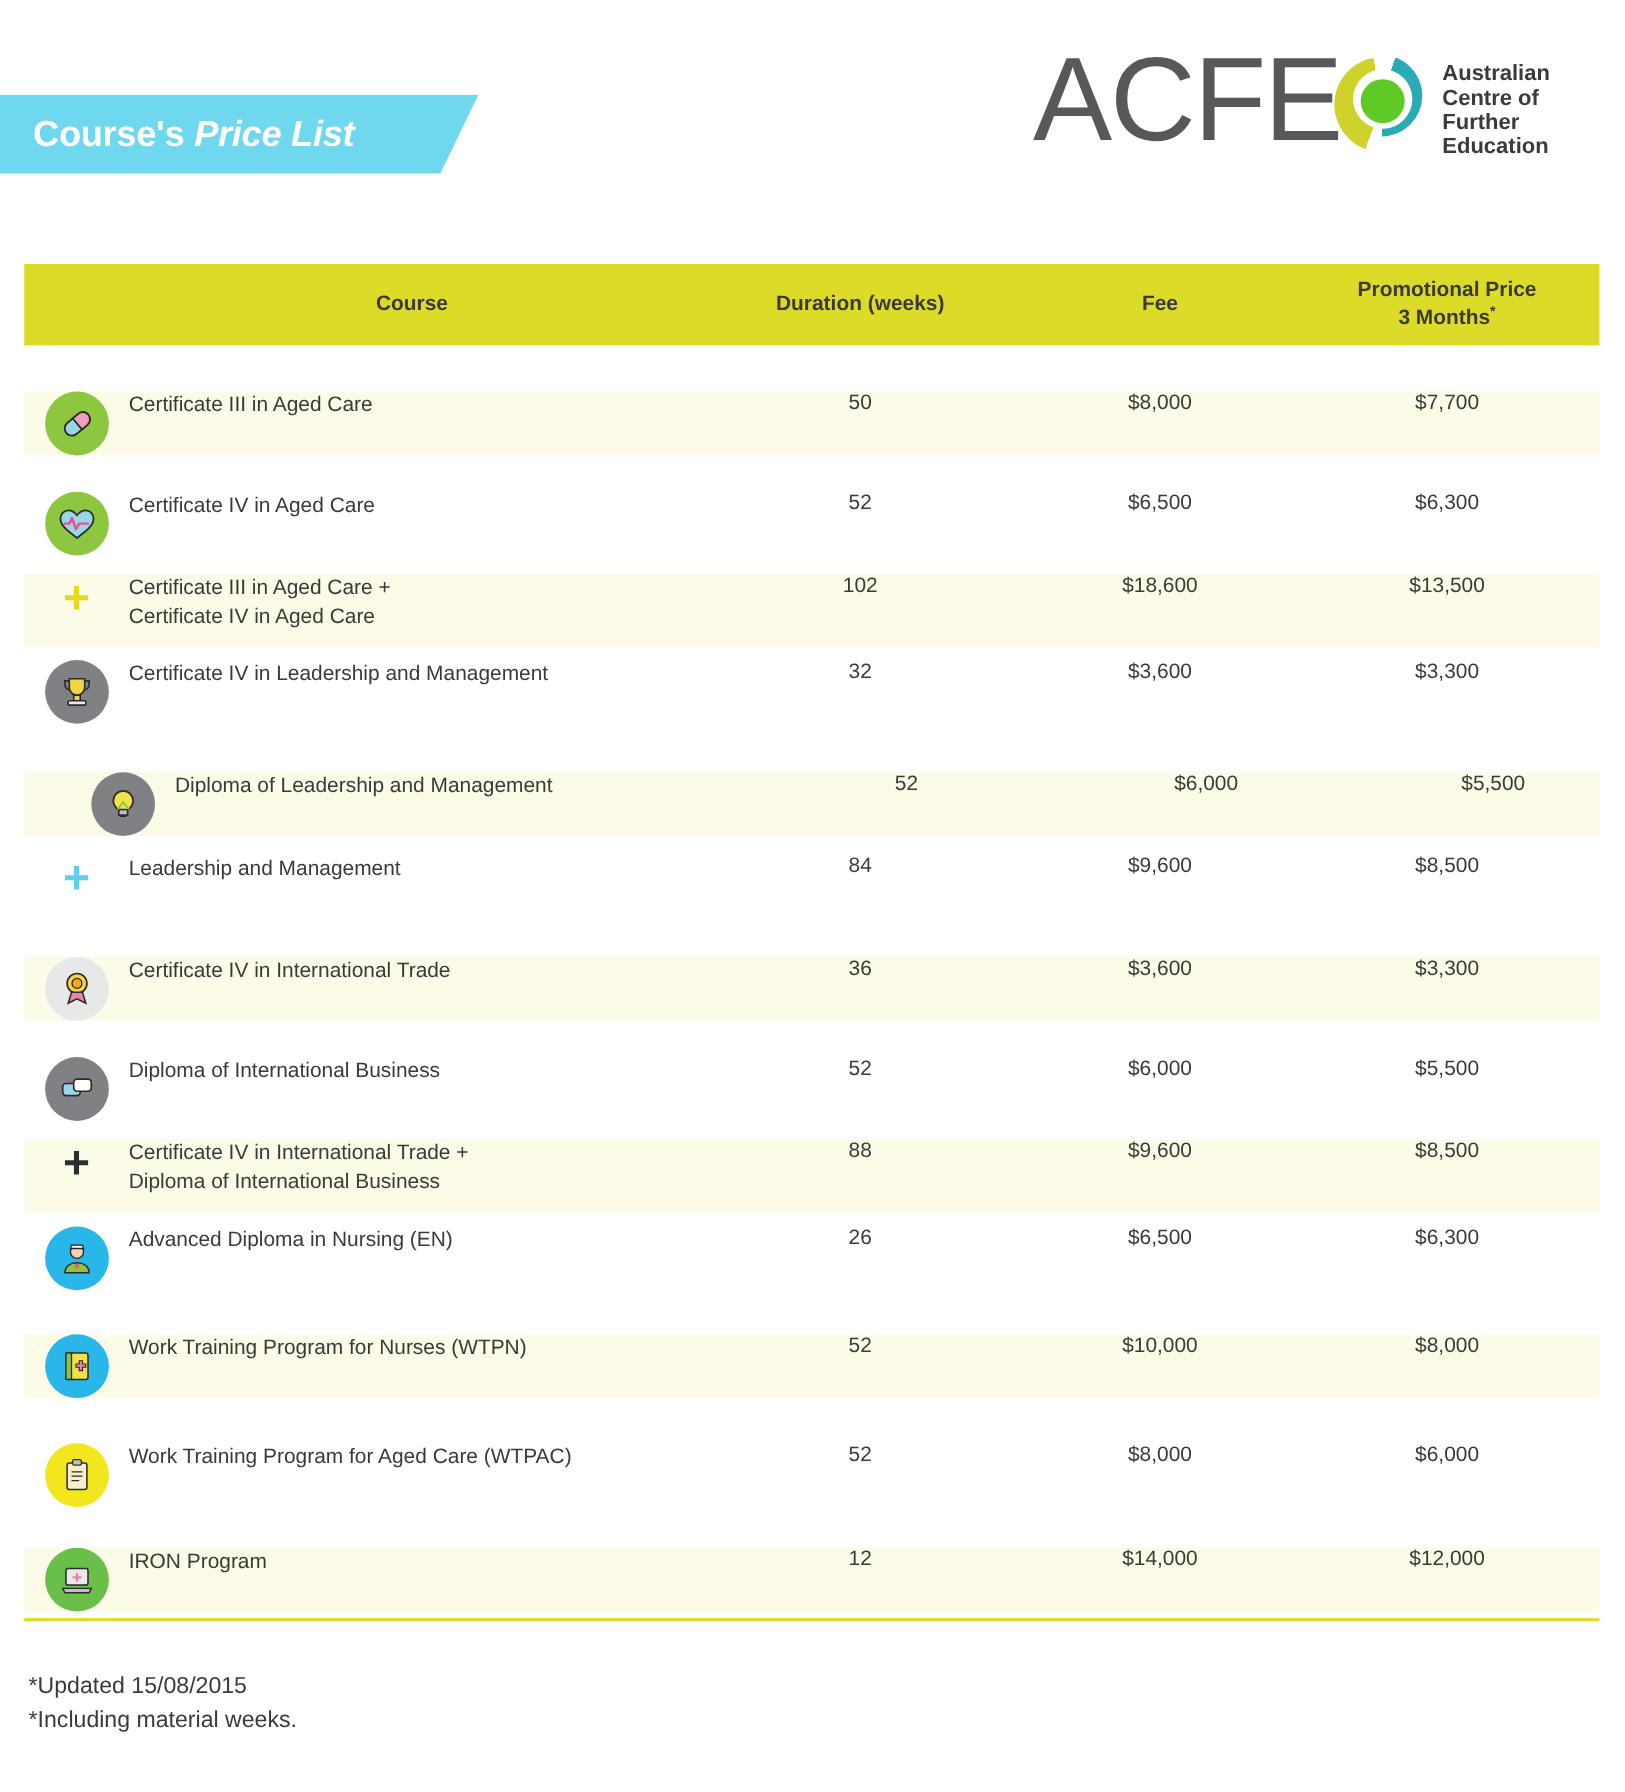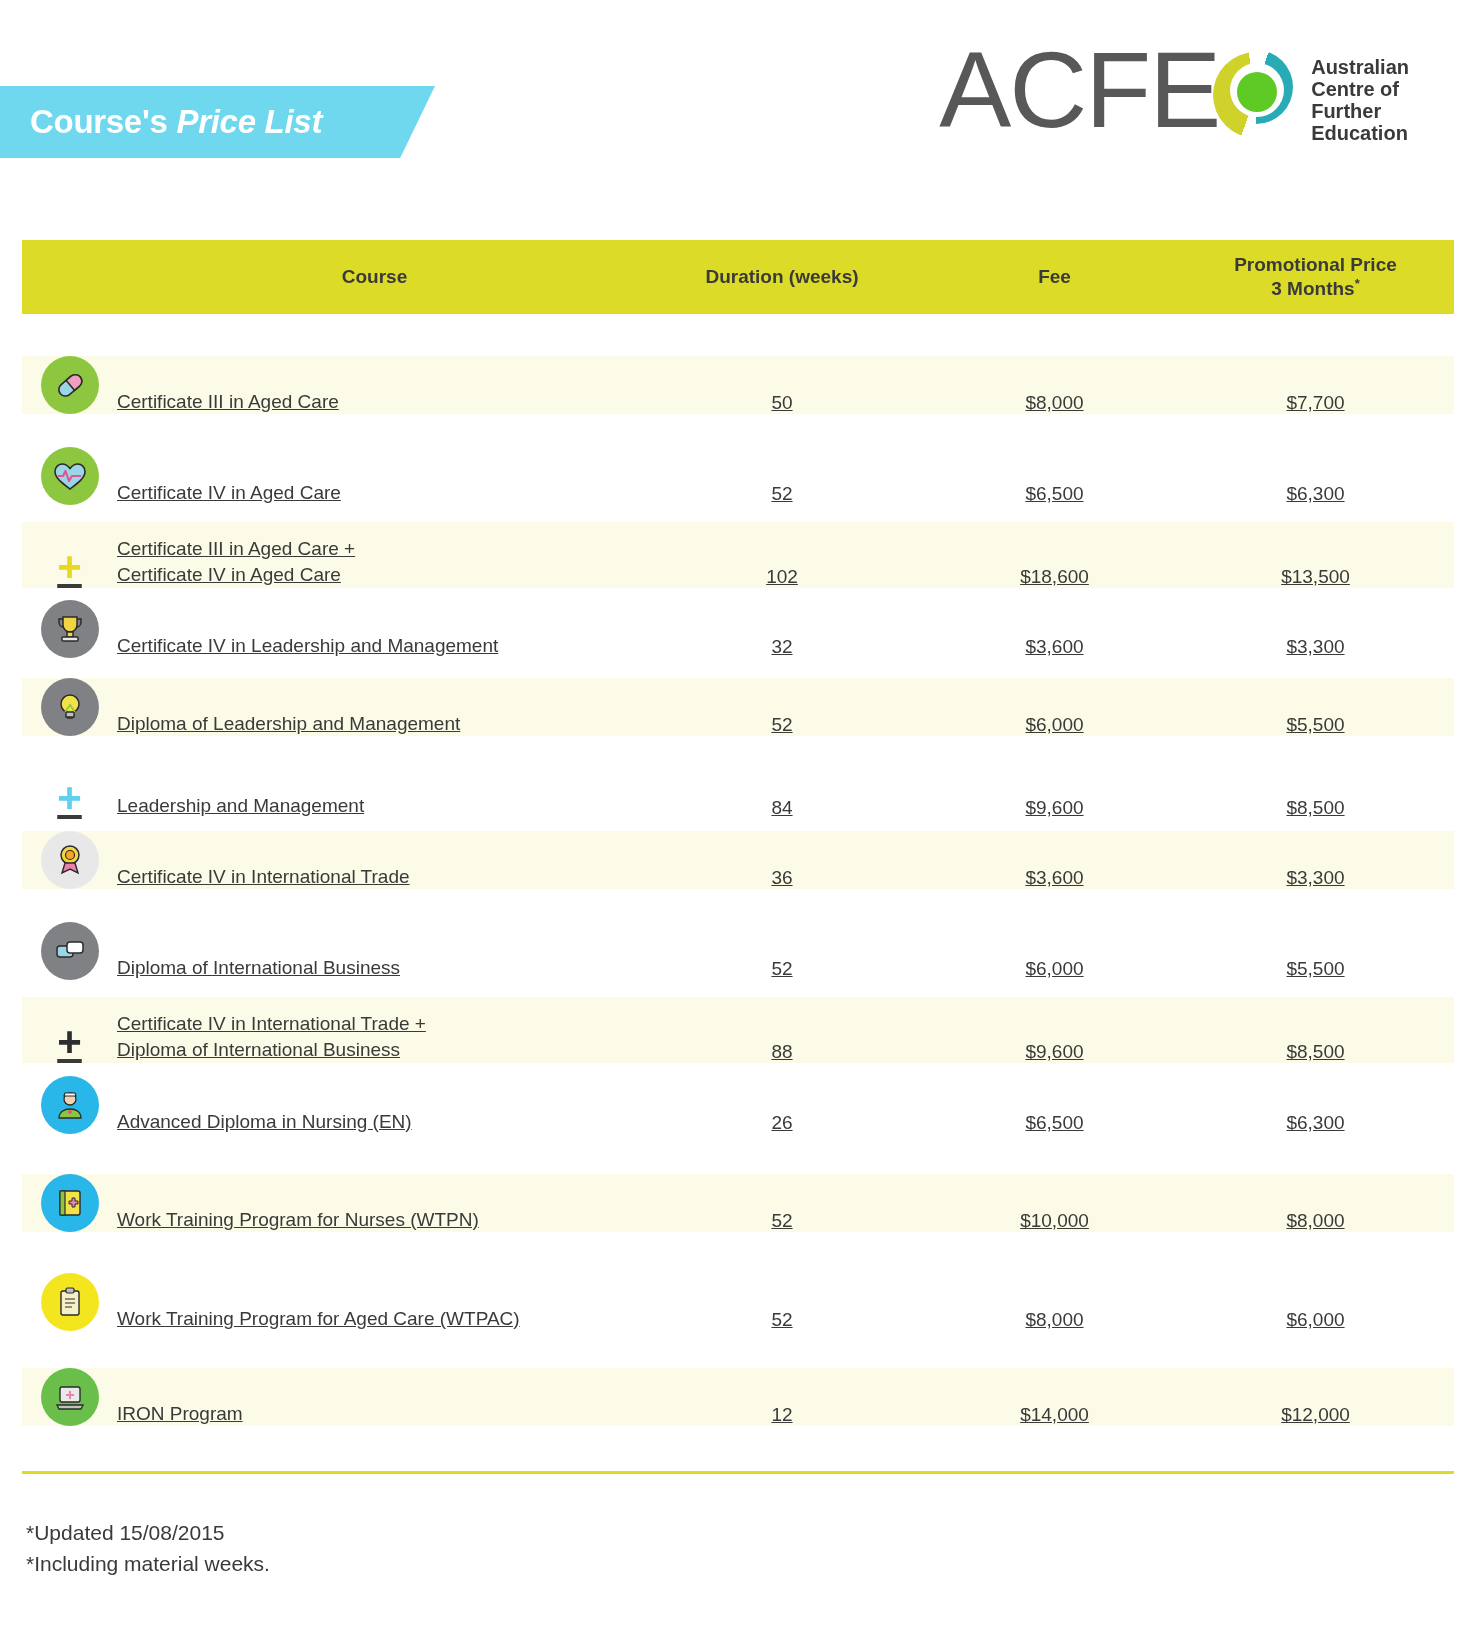--- a/index.html
+++ b/index.html
@@ -127,24 +127,23 @@
   .col-dur    { width: 300px; flex: 0 0 300px; text-align: center; }
   .col-fee    { width: 245px; flex: 0 0 245px; text-align: center; }
   .col-promo  { width: 277px; flex: 0 0 277px; text-align: center; }
 
   .thead .col-course { text-align: center; }
   .thead .sup { font-size: 13px; vertical-align: super; }
 
   .rows { position: relative; }
   .row {
     display: flex;
-    align-items: flex-end;
+    align-items: flex-start;
     min-height: 71px;
     font-size: 19px;
-    text-decoration: underline;
   }
   .row.alt { background: #fbfbe8; }
   .row .col-course { font-size: 19px; line-height: 25px; padding-right: 20px; }
   .row .col-course.two-line { line-height: 26px; }
   .row .col-dur, .row .col-fee, .row .col-promo { font-size: 19px; }
 
   .row .col-icon {
     display: flex;
     align-items: center;
     justify-content: center;
@@ -293,21 +292,21 @@
             <rect x="9" y="25" width="16" height="4" rx="1" fill="#e8e8e8" stroke="#2b2b2b" stroke-width="1.5"></rect>
           </svg>
         </span>
       </div>
       <div class="col-course">Certificate IV in Leadership and Management</div>
       <div class="col-dur">32</div>
       <div class="col-fee">$3,600</div>
       <div class="col-promo">$3,300</div>
     </div>
 
-    <div class="row alt" style="min-height:56px;margin-top:20px;">
+    <div class="row alt" style="min-height:56px;margin-top:44px;padding-left:42px;">
       <div class="col-icon">
         <span class="ic ic-grey">
           <svg width="34" height="34" viewBox="0 0 34 34" aria-hidden="true">
             <circle cx="17" cy="14" r="9" fill="#f2e24a" stroke="#2b2b2b" stroke-width="1.5"></circle>
             <rect x="13" y="22" width="8" height="5" fill="#bfc1c3" stroke="#2b2b2b" stroke-width="1.5"></rect>
             <path d="M14 28h6" stroke="#2b2b2b" stroke-width="1.5"></path>
             <path d="M12 22l5-7 5 7" fill="none" stroke="#8cc63f" stroke-width="1.6"></path>
           </svg>
         </span>
       </div>
@@ -322,21 +321,21 @@
         <span class="plus plus-cyan">+</span>
       </div>
       <div class="col-course two-line">
         <div>Leadership and Management</div>
       </div>
       <div class="col-dur">84</div>
       <div class="col-fee">$9,600</div>
       <div class="col-promo">$8,500</div>
     </div>
 
-    <div class="row alt" style="min-height:56px;margin-top:12px;">
+    <div class="row alt" style="min-height:56px;margin-top:27px;">
       <div class="col-icon">
         <span class="ic ic-pink">
           <svg width="34" height="34" viewBox="0 0 34 34" aria-hidden="true">
             <circle cx="17" cy="12" r="9" fill="#f2d544" stroke="#2b2b2b" stroke-width="1.5"></circle>
             <circle cx="17" cy="12" r="4.5" fill="#f5a623" stroke="#2b2b2b" stroke-width="1.2"></circle>
             <path d="M12 20l-3 10 8-4 8 4-3-10z" fill="#ef7fae" stroke="#2b2b2b" stroke-width="1.4"></path>
           </svg>
         </span>
       </div>
       <div class="col-course">Certificate IV in International Trade</div>

